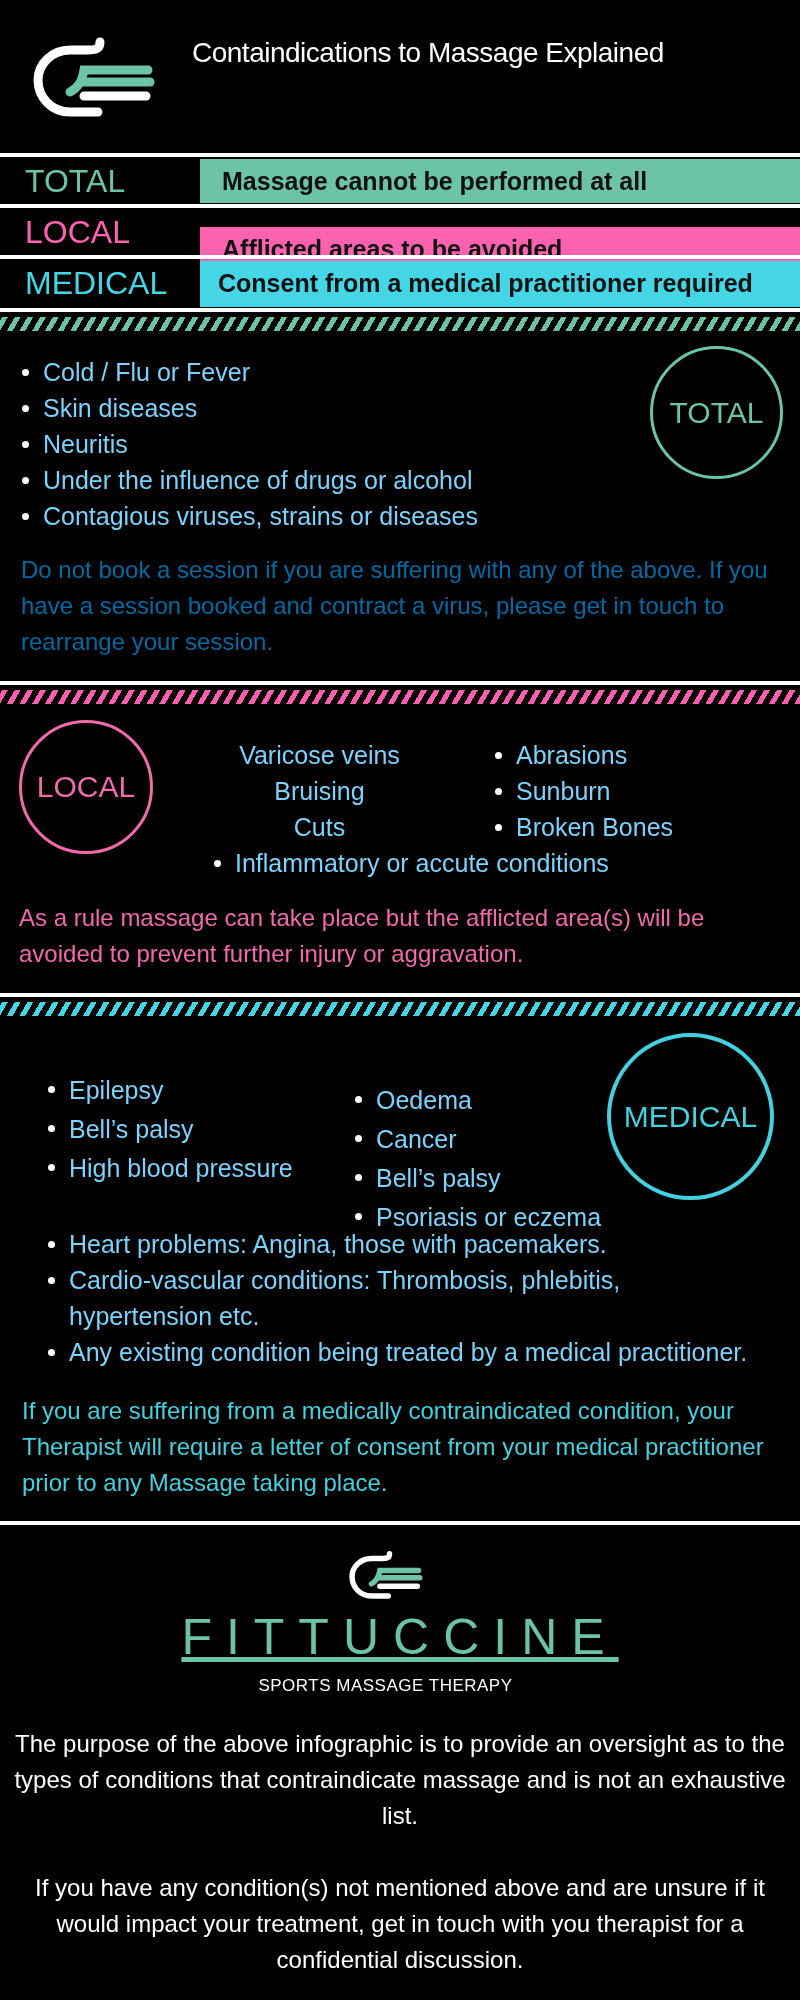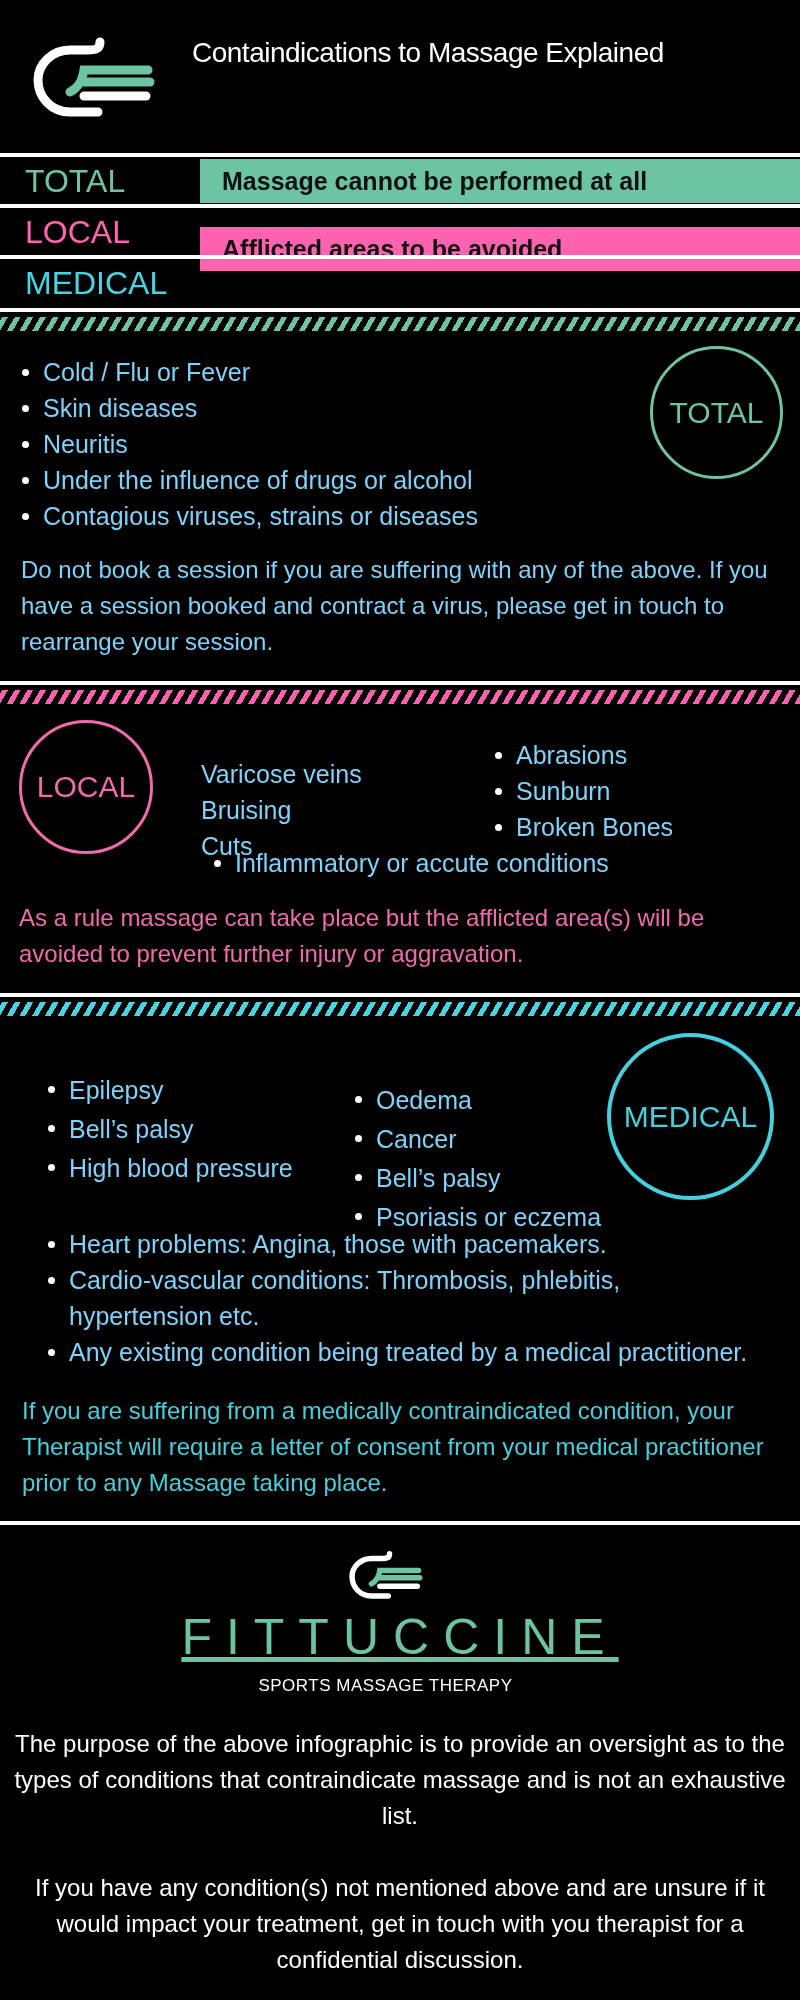--- a/index.html
+++ b/index.html
@@ -62,43 +62,44 @@
   <div class="legend-val" style="background:#6cc4a4;">Massage cannot be performed at all</div>
 </div>
 <div class="abs hr-white" style="top:204px;"></div>
 <div class="abs legend-row" style="top:210px;">
   <div class="legend-key" style="color:#ff63b0;">LOCAL</div>
   <div class="legend-val" style="background:#ff63b0;margin-top:17px;">Afflicted areas to be avoided</div>
 </div>
 <div class="abs hr-white" style="top:255px;"></div>
 <div class="abs legend-row" style="top:261px;height:46px;">
   <div class="legend-key" style="color:#44d6e4;">MEDICAL</div>
+  <div class="legend-val" style="background:#44d6e4;padding-left:18px;">Consent from a medical practitioner required</div>
 </div>
 <div class="abs hr-white" style="top:308px;"></div>
 <div class="abs stripe stripe-green" style="top:317px;"></div>
 
 <ul class="abs list" style="left:20px;top:354px;width:520px;">
   <li class="bullet">Cold / Flu or Fever</li>
   <li class="bullet">Skin diseases</li>
   <li class="bullet">Neuritis</li>
   <li class="bullet">Under the influence of drugs or alcohol</li>
   <li class="bullet">Contagious viruses, strains or diseases</li>
 </ul>
 <div class="abs circle" style="left:650px;top:346px;width:133px;height:133px;border:3px solid #6cc4a4;color:#6cc4a4;">
   <span>TOTAL</span>
 </div>
-<div class="abs note" style="left:21px;top:552px;width:760px;color:#7dd3fc;">Do not book a session if you are suffering with any of the above. If you have a session booked and contract a virus, please get in touch to rearrange your session.</div>
+<div class="abs note" style="left:21px;top:552px;width:760px;color:#0369a1;">Do not book a session if you are suffering with any of the above. If you have a session booked and contract a virus, please get in touch to rearrange your session.</div>
 
 <div class="abs hr-white" style="top:681px;"></div>
 <div class="abs stripe stripe-pink" style="top:690px;"></div>
 
 <div class="abs circle" style="left:19px;top:720px;width:134px;height:134px;border:3px solid #f06aac;color:#f06aac;">
   <span>LOCAL</span>
 </div>
-<ul class="abs list" style="left:178px;top:756px;width:260px;">
+<ul class="abs list" style="left:178px;top:737px;width:260px;text-align:center;">
   <li>Varicose veins</li>
   <li>Bruising</li>
   <li>Cuts</li>
 </ul>
 <ul class="abs list" style="left:493px;top:737px;width:280px;">
   <li class="bullet">Abrasions</li>
   <li class="bullet">Sunburn</li>
   <li class="bullet">Broken Bones</li>
 </ul>
 <ul class="abs list" style="left:212px;top:845px;width:560px;">

